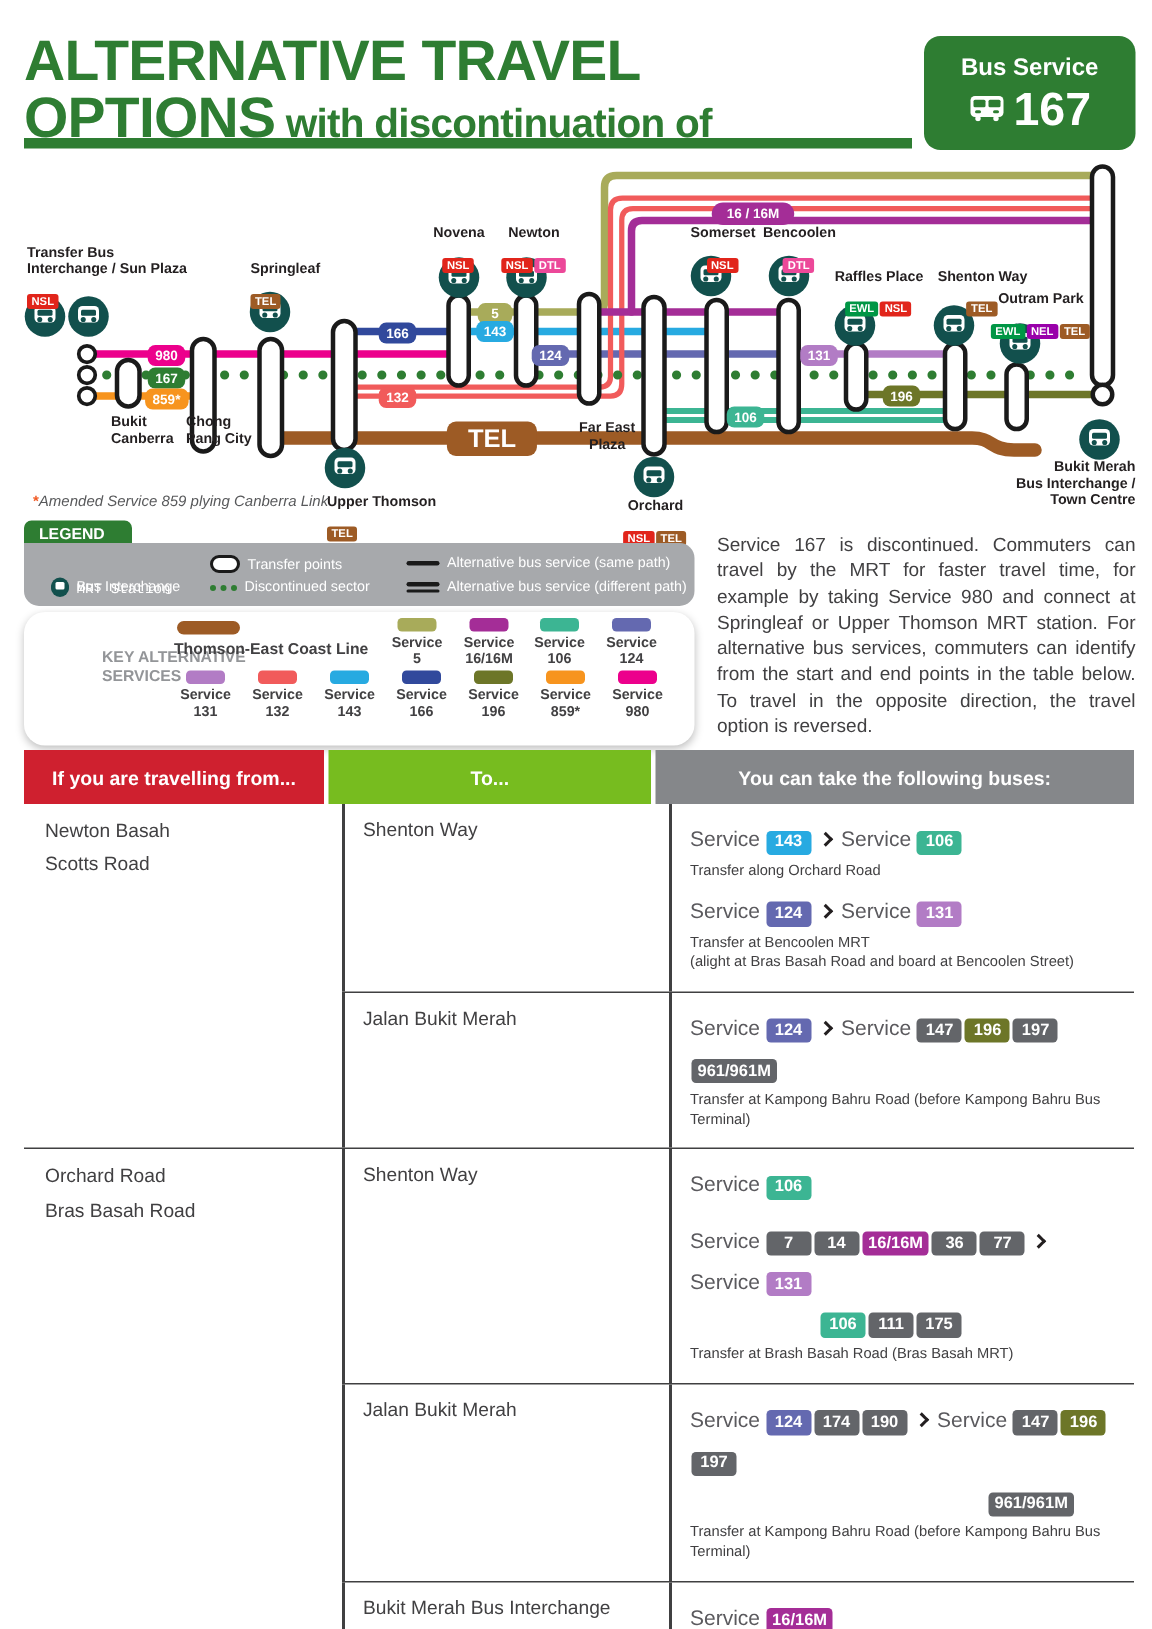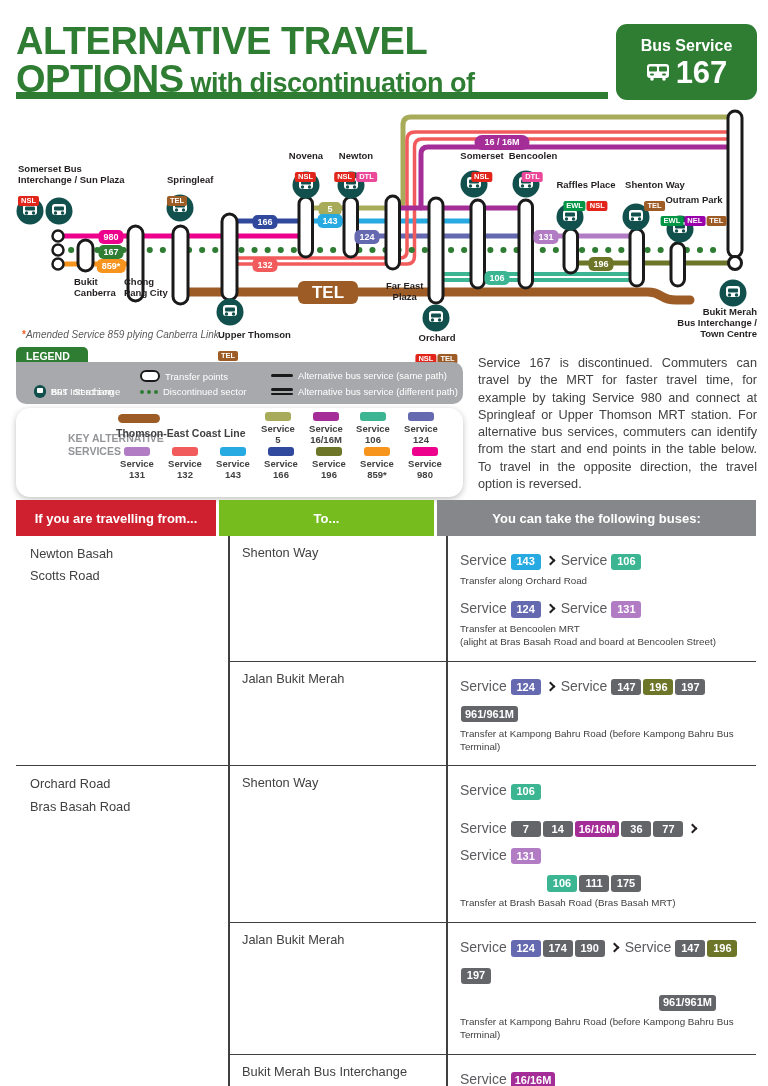--- a/index.html
+++ b/index.html
@@ -175,21 +175,21 @@
       <use href="#veh" transform="translate(474,184)"></use>
       <use href="#veh" transform="translate(526,184)"></use>
       <use href="#veh" transform="translate(570,217)"></use>
       <use href="#veh" transform="translate(636,217)"></use>
       <use href="#veh" transform="translate(680,229)"></use>
       <use href="#veh" transform="translate(733,293)"></use>
     </svg>
 
     
     <div class="slabel" style="left:18px;top:164px;">
-      <div>Somerset Bus</div>
+      <div>Transfer Bus</div>
       <div>Interchange / Sun Plaza</div>
       <span class="mini m-nsl">NSL</span>
     </div>
     <div class="slabel" style="left:167px;top:175px;">
       <div>Springleaf</div>
       <span class="mini m-tel">TEL</span>
     </div>
     <div class="slabel" style="left:74px;top:277px;">
       <div>Bukit</div>
       <div>Canberra</div>

